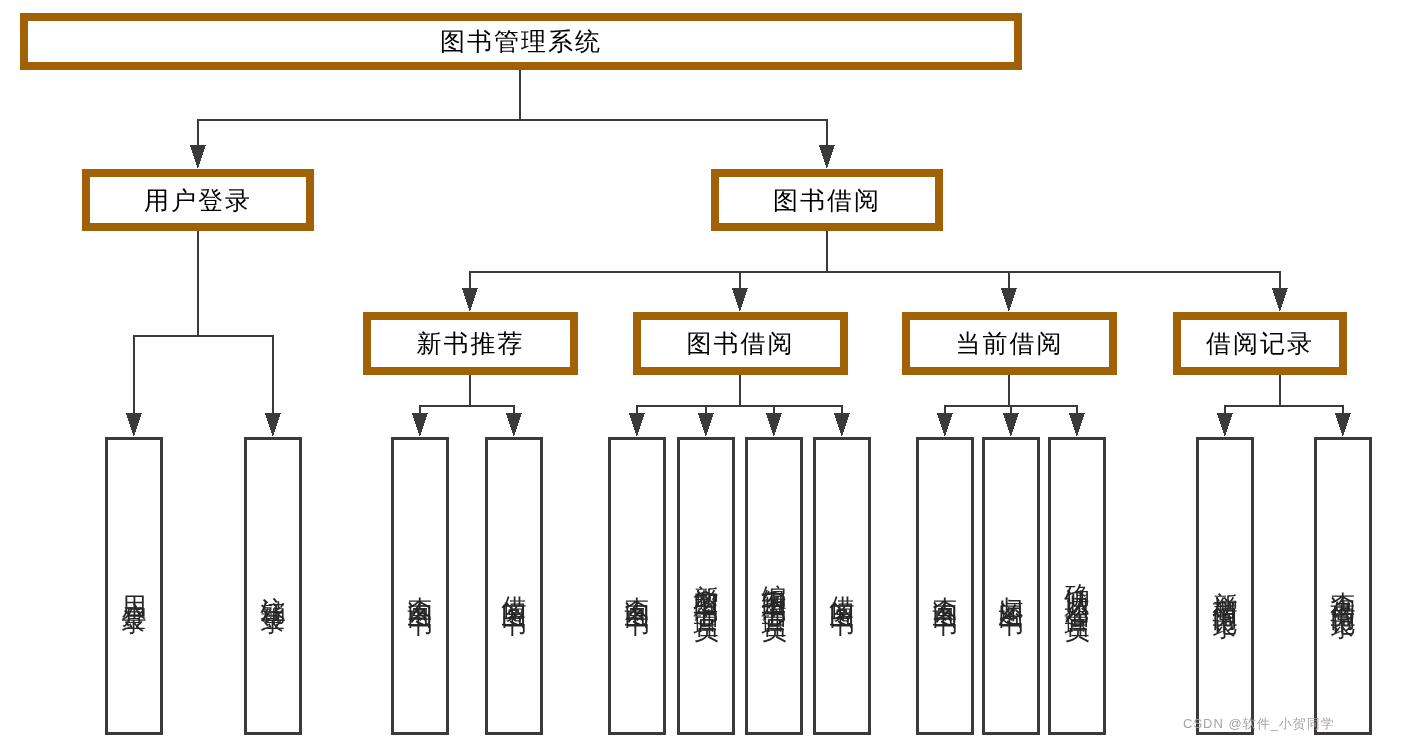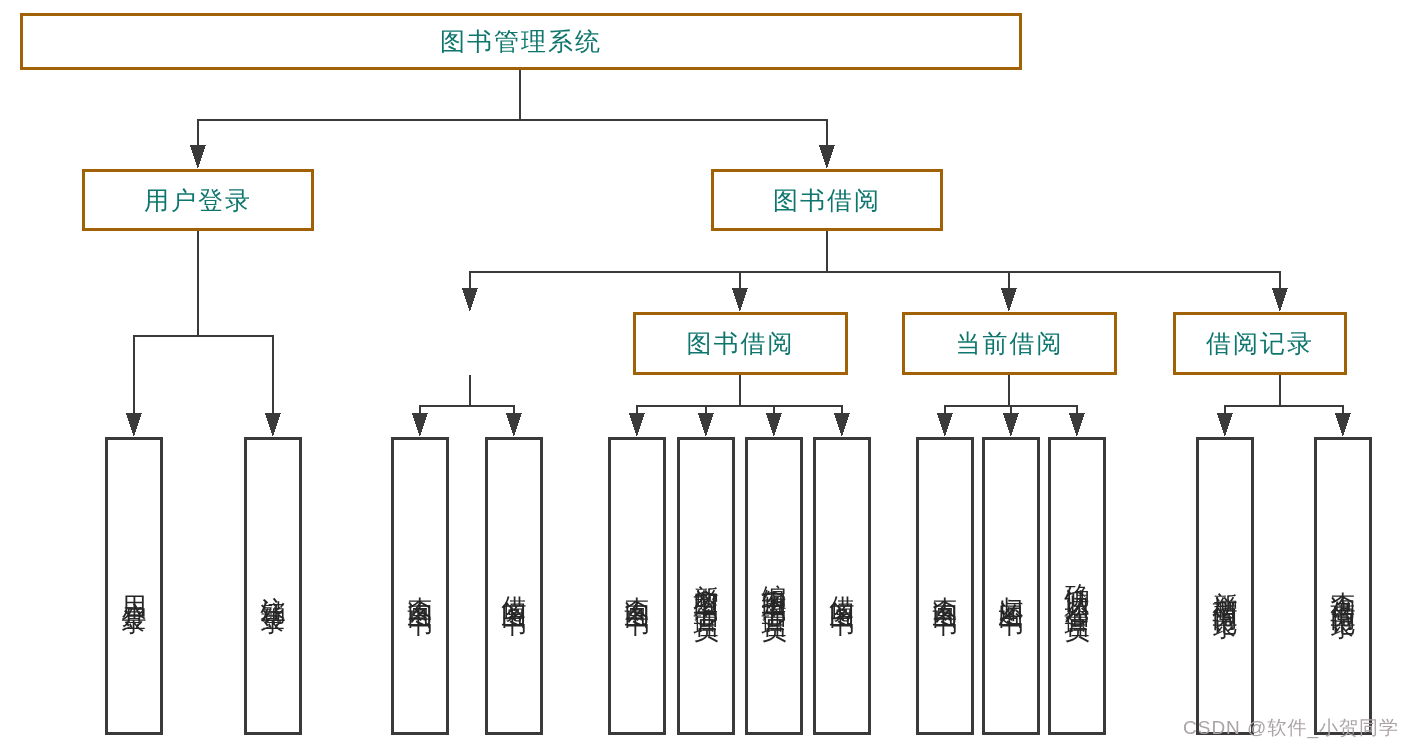--- a/index.html
+++ b/index.html
@@ -9,23 +9,23 @@
   }
   .canvas{
     position:relative;
     width:1405px;height:747px;
     background:#ffffff;
     overflow:hidden;
   }
   .node{
     position:absolute;
     box-sizing:border-box;
-    border:3px solid #a16207;
+    border:8px solid #a16207;
     background:#ffffff;
-    color:#0f766e;
+    color:#000000;
     display:flex;
     align-items:center;
     justify-content:center;
     text-align:center;
     font-size:25px;
     letter-spacing:2px;
     z-index:2;
   }
   .leaf{
     position:absolute;
@@ -48,21 +48,21 @@
   }
   .connectors{
     position:absolute;
     left:0;top:0;
     z-index:1;
   }
   .watermark{
     position:absolute;
     left:1183px;
     top:715px;
-    font-size:19px;
+    font-size:13px;
     letter-spacing:1px;
     color:#aba3a7;
     z-index:3;
     white-space:nowrap;
   }
 </style>
 </head>
 <body>
 
 <div class="canvas">
@@ -131,20 +131,21 @@
       <polygon points="1217,413 1233,413 1225,437"></polygon>
       <polygon points="1335,413 1351,413 1343,437"></polygon>
     </g>
   </svg>
 
   <div class="node" style="left:20px;top:13px;width:1002px;height:57px;">图书管理系统</div>
 
   <div class="node" style="left:82px;top:169px;width:232px;height:62px;">用户登录</div>
   <div class="node" style="left:711px;top:169px;width:232px;height:62px;">图书借阅</div>
 
+  <div class="node" style="left:363px;top:312px;width:215px;height:63px;">新书推荐</div>
   <div class="node" style="left:902px;top:312px;width:215px;height:63px;">当前借阅</div>
   <div class="node" style="left:633px;top:312px;width:215px;height:63px;">图书借阅</div>
   <div class="node" style="left:1173px;top:312px;width:174px;height:63px;">借阅记录</div>
 
   <div class="leaf" style="left:105px;">用户登录</div>
   <div class="leaf" style="left:244px;">注销登录</div>
 
   <div class="leaf" style="left:391px;">查询图书</div>
   <div class="leaf" style="left:485px;">借阅图书</div>
 

